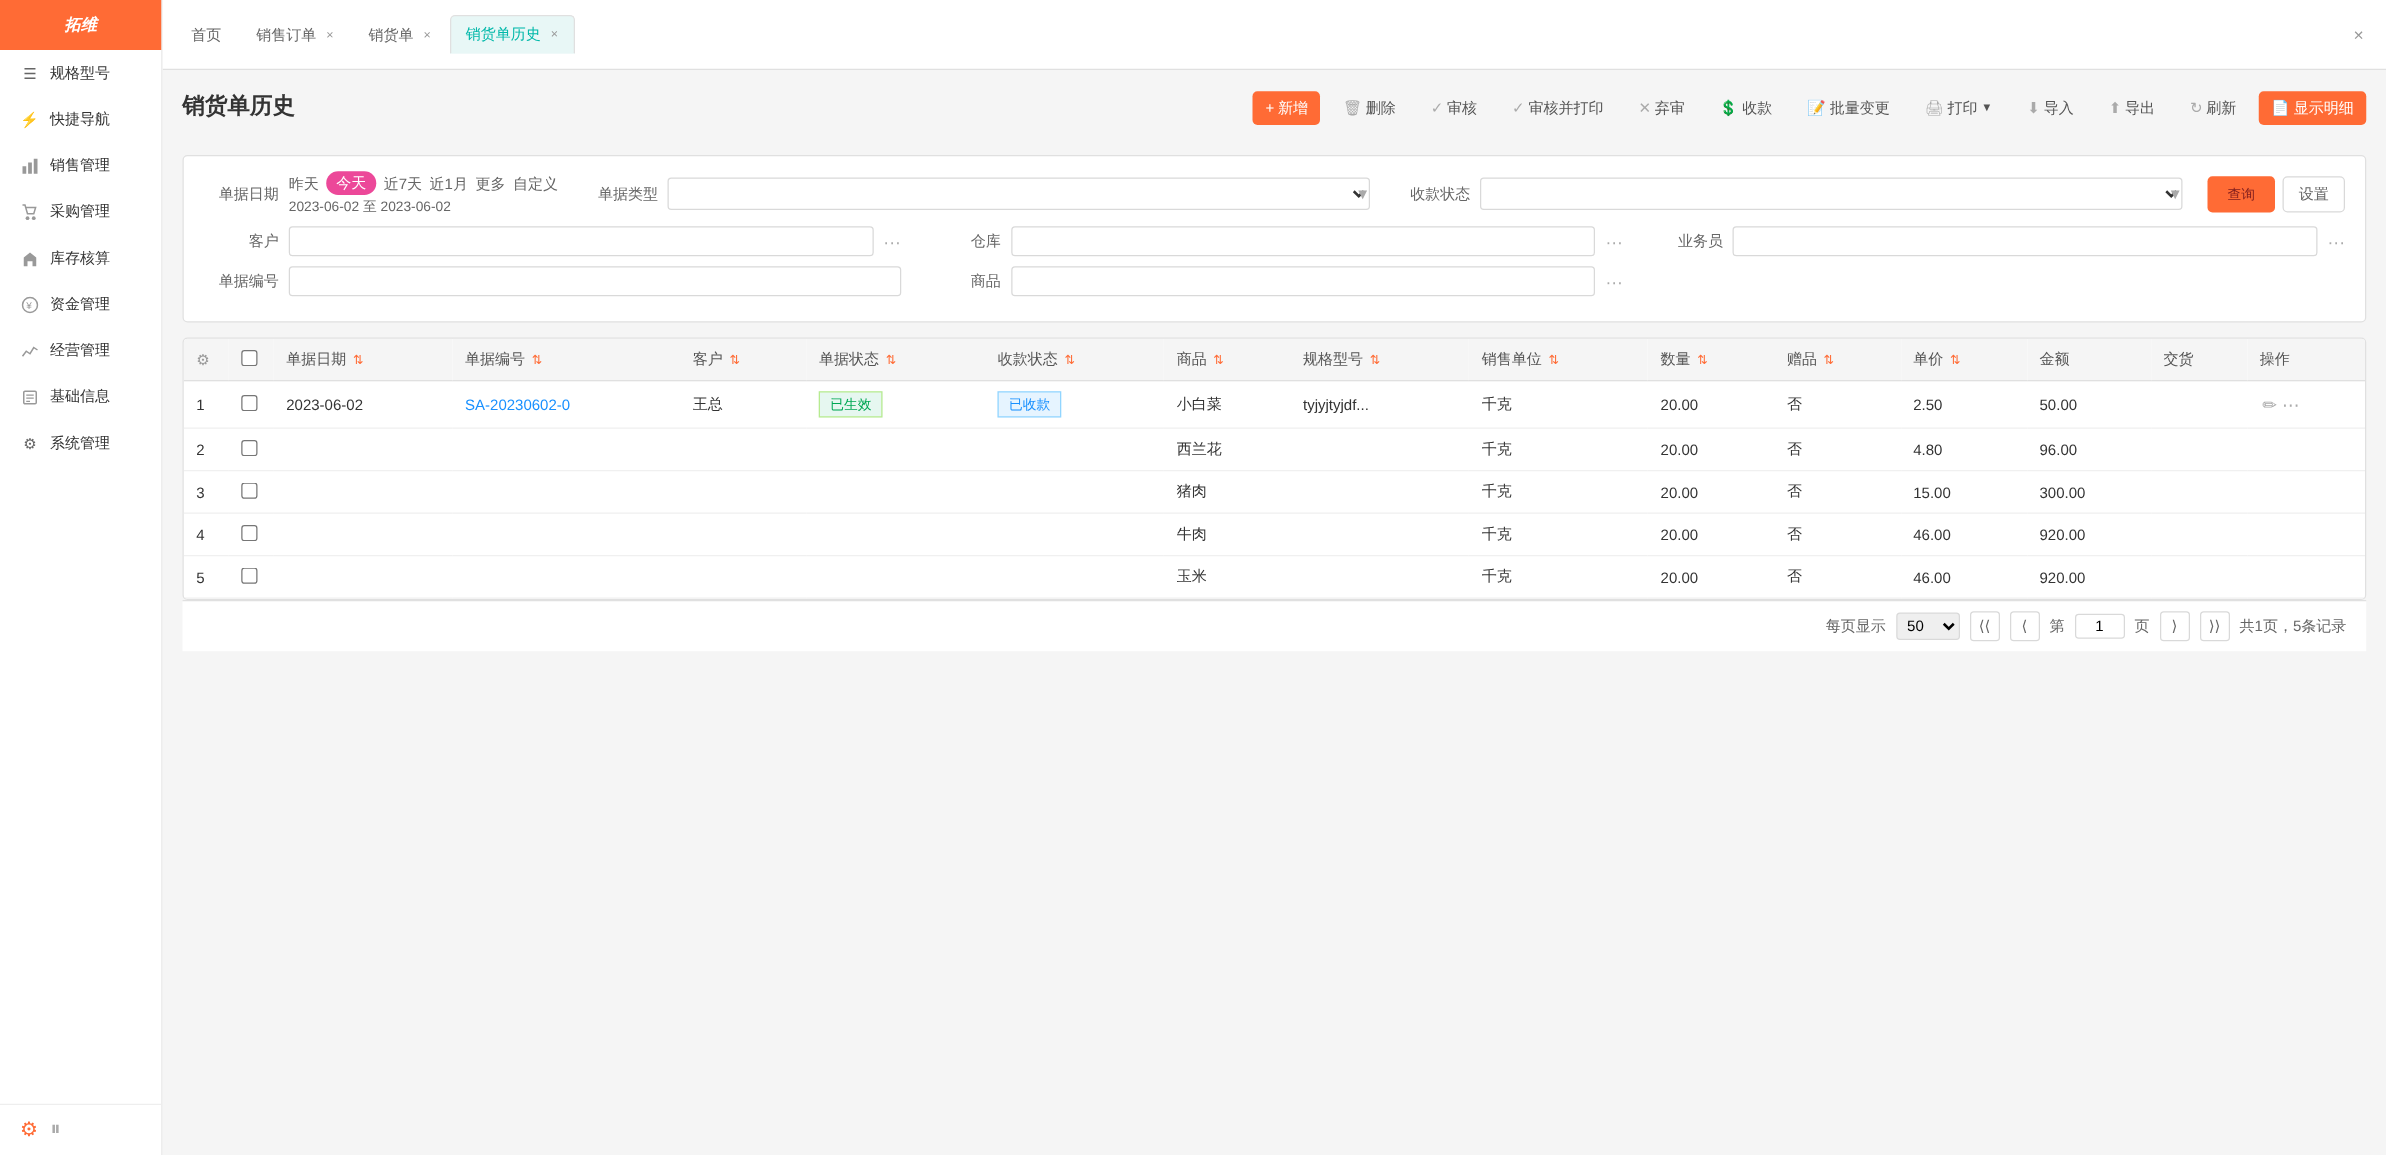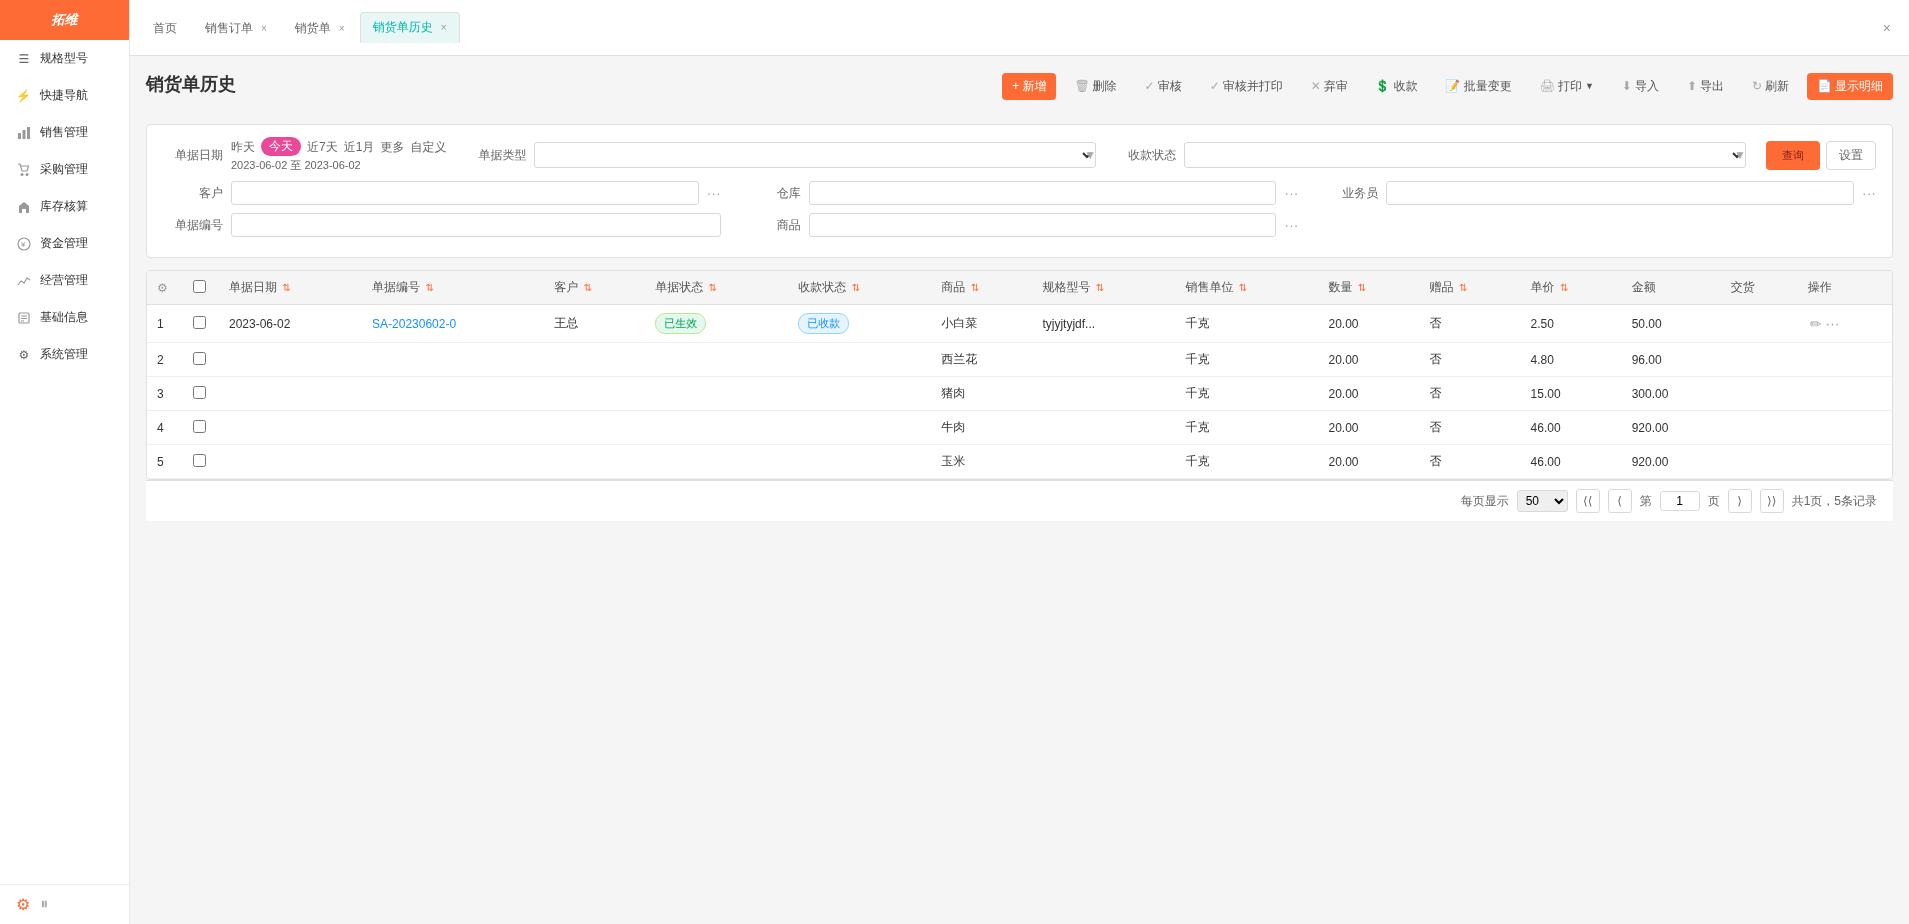--- a/index.html
+++ b/index.html
@@ -47,21 +47,21 @@
     .filter-dots { color: #aaa; cursor: pointer; font-size: 14px; }
     .collapse-btn { text-align: center; color: #666; cursor: pointer; font-size: 12px; padding: 4px; margin-top: 4px; }
 
     
     .table-wrapper { background: #fff; border: 1px solid #e0e0e0; border-radius: 4px; overflow: hidden; }
     table { width: 100%; border-collapse: collapse; }
     thead tr { background: #f5f5f5; }
     th { padding: 8px 10px; text-align: left; color: #555; font-weight: normal; font-size: 12px; border-bottom: 1px solid #e0e0e0; white-space: nowrap; }
     th .sort-icon { color: #ff6b35; font-size: 10px; margin-left: 2px; }
     td { padding: 8px 10px; border-bottom: 1px solid #f0f0f0; color: #333; font-size: 12px; }
-    .badge { display: inline-block; padding: 2px 8px; border-radius: 10px; font-size: 11px; }
+    .badge { display: inline-block; padding: 2px 8px; border-radius: 0; font-size: 11px; }
     .badge-active { background: #e6f7f0; color: #00a854; border: 1px solid #b7eb8f; }
     .badge-paid { background: #e6f4ff; color: #1890ff; border: 1px solid #91d5ff; }
     .action-btn { color: #aaa; cursor: pointer; font-size: 14px; margin: 0 2px; }
 
     
     .table-footer { background: #fffde7; border-top: 1px solid #e0e0e0; display: flex; align-items: center; }
     .footer-label { padding: 8px 16px; color: #666; font-size: 12px; min-width: 160px; }
     .footer-total { flex: 1; display: flex; align-items: center; }
     .footer-cell { padding: 8px 10px; font-size: 12px; font-weight: bold; color: #333; }
 

